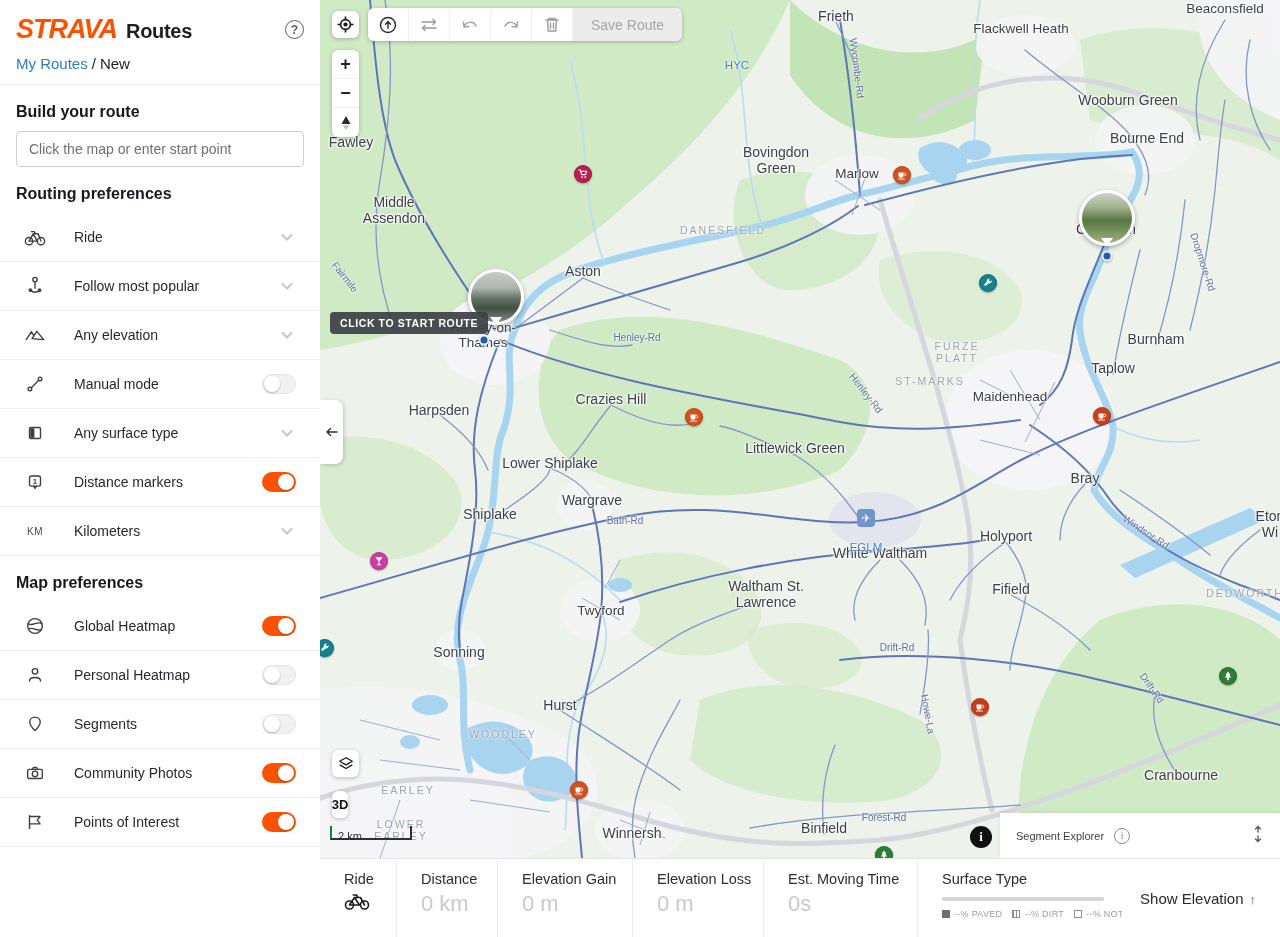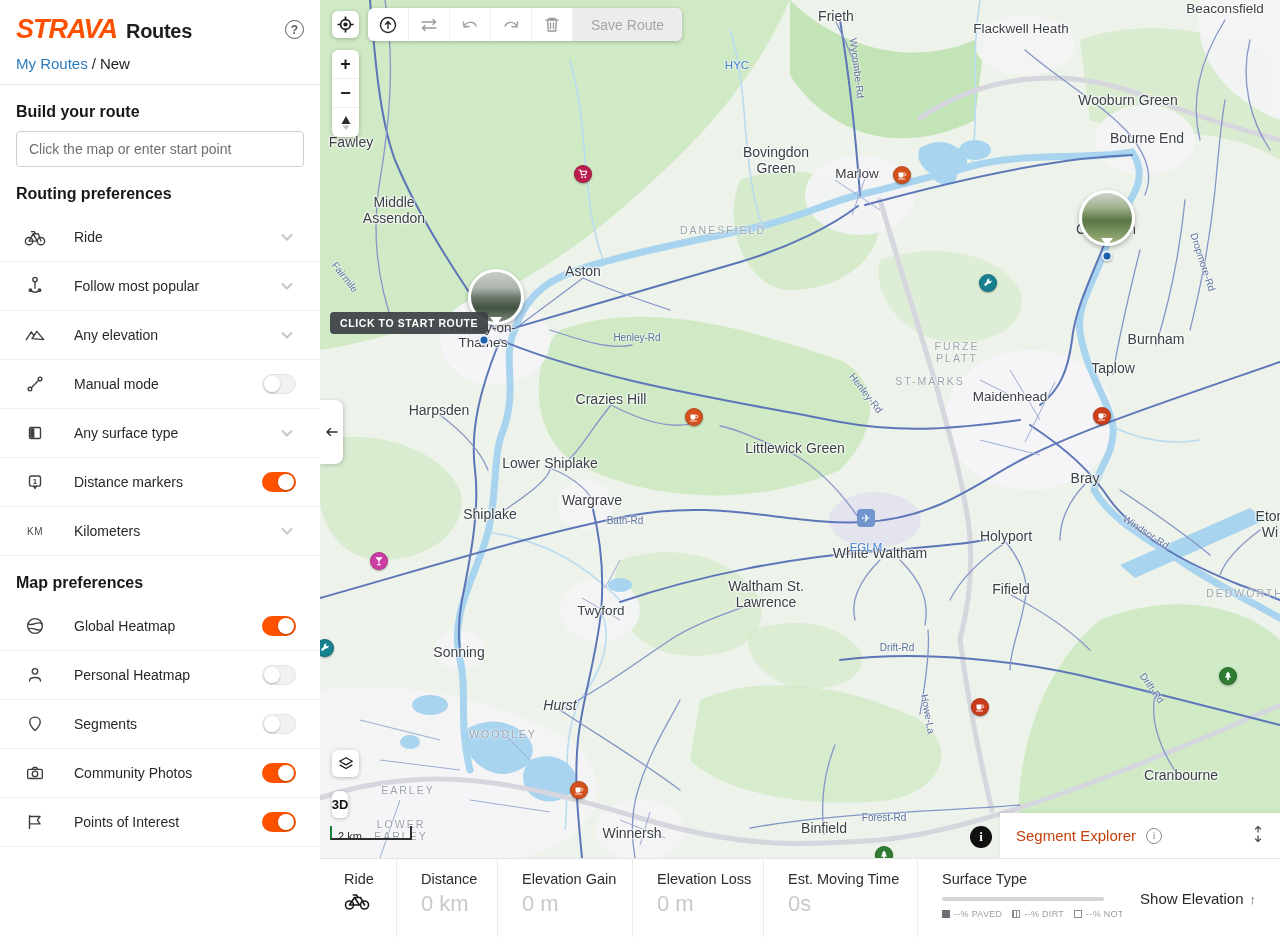--- a/index.html
+++ b/index.html
@@ -78,21 +78,21 @@
   .btn-3d { position:absolute; left:12px; top:791px; width:16px; height:27px; display:flex; align-items:center; justify-content:center;
     font-size:13px; font-weight:700; color:#111; cursor:pointer; }
   .scalebar { position:absolute; left:10px; top:826px; width:82px; height:14px;
     border-left:2px solid #15803d; border-right:2px solid #2f2f2f; border-bottom:2px solid #2f2f2f; }
   .scalebar span { font-size:11px; color:#2f2f2f; margin-left:6px; line-height:12px; display:inline-block; }
 
   .info-btn { position:absolute; left:650px; top:826px; width:22px; height:22px; border-radius:50%; background:#101010;
     color:#fff; font-size:13px; font-weight:700; font-family:"Liberation Serif",serif; display:flex; align-items:center; justify-content:center; cursor:pointer; z-index:6; }
   .segpanel { position:absolute; left:680px; top:813px; width:280px; height:45px; background:#fff;
     display:flex; align-items:center; padding:0 16px; z-index:5; box-shadow:0 -1px 3px rgba(0,0,0,.08); }
-  .segpanel .seg-title { font-size:15px; color:#c2410c; }
+  .segpanel .seg-title { font-size:11px; color:#404040; }
   .seg-info { width:16px; height:16px; border:1.3px solid #8a8a8a; border-radius:50%; color:#8a8a8a; font-size:10px;
     display:flex; align-items:center; justify-content:center; margin-left:10px; font-family:"Liberation Serif",serif; cursor:pointer; }
   .seg-expand { margin-left:auto; cursor:pointer; }
 
   
   .statsbar { position:absolute; left:320px; top:858px; width:960px; height:79px; background:#fff;
     border-top:1px solid #e4e4e4; display:flex; z-index:20; }
   .stat-col { padding:12px 0 0 24px; }
   .stat-col + .stat-col { border-left:1px solid #ececec; }
   .stat-label { font-size:14.5px; color:#2a2d31; margin-bottom:4px; }
@@ -480,21 +480,21 @@
         <div class="map-label lbl-town" style="left: 793px; top: 368px;">Taplow</div>
         <div class="map-label lbl-town" style="left: 836px; top: 339px;">Burnham</div>
         <div class="map-label lbl-town" style="left: 765px; top: 478px;">Bray</div>
         <div class="map-label lbl-town" style="left: 560px; top: 553px;">White Waltham</div>
         <div class="map-label lbl-town" style="left: 686px; top: 536px;">Holyport</div>
         <div class="map-label lbl-town" style="left: 691px; top: 589px;">Fifield</div>
         <div class="map-label lbl-town" style="left: 446px; top: 594px;">Waltham St.
 Lawrence</div>
         <div class="map-label lbl-town big" style="left: 281px; top: 610px;">Twyford</div>
         <div class="map-label lbl-town" style="left: 139px; top: 652px;">Sonning</div>
-        <div class="map-label lbl-town" style="left: 240px; top: 705px; font-style: italic;">Hurst</div>
+        <div class="map-label lbl-town" style="left: 240px; top: 705px;">Hurst</div>
         <div class="map-label lbl-town" style="left: 312px; top: 833px;">Winnersh</div>
         <div class="map-label lbl-town" style="left: 504px; top: 828px;">Binfield</div>
         <div class="map-label lbl-town" style="left: 861px; top: 775px;">Cranbourne</div>
         <div class="map-label lbl-town" style="left: 950px; top: 524px;">Eton Wi</div>
         <div class="map-label lbl-area" style="left: 403px; top: 230px;">DANESFIELD</div>
         <div class="map-label lbl-area" style="left: 637px; top: 352px;">FURZE
 PLATT</div>
         <div class="map-label lbl-area" style="left: 610px; top: 381px;">ST-MARKS</div>
         <div class="map-label lbl-area" style="left: 925px; top: 593px;">DEDWORTH</div>
         <div class="map-label lbl-area" style="left: 183px; top: 734px;">WOODLEY</div>

